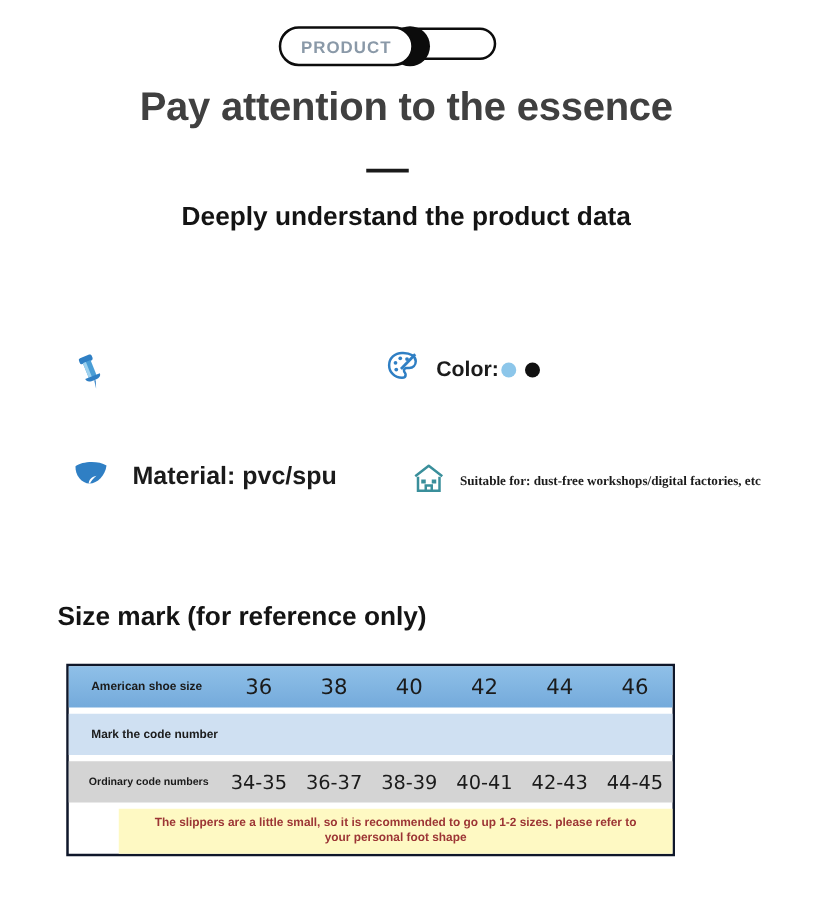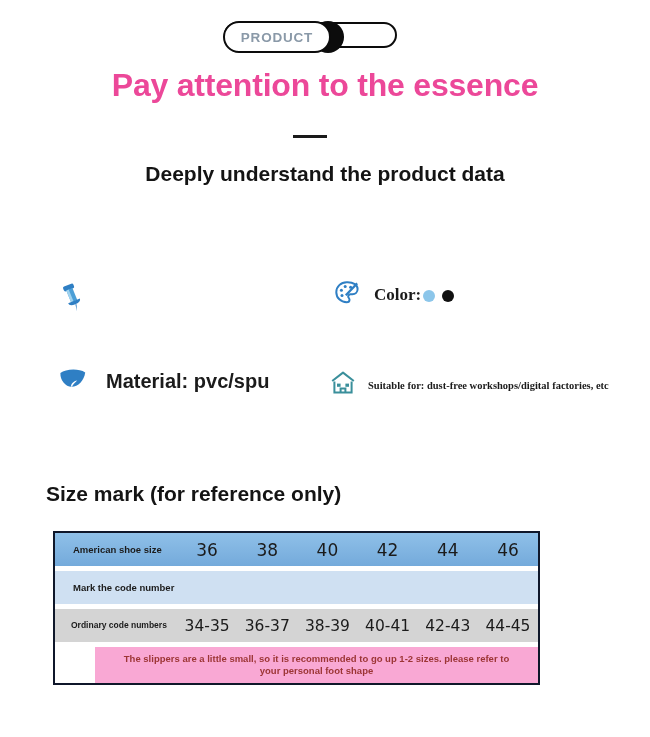--- a/index.html
+++ b/index.html
@@ -46,21 +46,21 @@
     letter-spacing:0.8px;
     color:#8a99a8;
   }
 
   
   .h1{
     position:absolute;left:0;top:66px;width:650px;
     text-align:center;
     font-size:32px;line-height:38px;
     font-weight:bold;
-    color:#ec4899;
+    color:#404040;
     letter-spacing:-0.2px;
   }
   .divider{
     position:absolute;left:293px;top:135px;
     width:34px;height:3px;background:#1a1a1a;
   }
   .h2{
     position:absolute;left:0;top:160px;width:650px;
     text-align:center;
     font-size:21px;line-height:28px;
@@ -69,21 +69,21 @@
   }
 
   
   .spec{position:absolute;display:flex;align-items:center;}
   .spec .ico{flex:0 0 auto;display:block;}
   .spec .txt{font-weight:bold;color:#1b1b1b;white-space:nowrap;}
 
   #spec-name{left:60px;top:282px;}
   #spec-name .txt{font-size:11.5px;margin-left:21px;}
 
-  #spec-color{left:334px;top:280px;font-family:Liberation Serif, serif;}
+  #spec-color{left:309px;top:280px;}
   #spec-color .txt{font-size:17px;margin-left:14px;}
 
   #spec-material{left:58px;top:366px;}
   #spec-material .txt{font-size:20px;margin-left:18px;}
 
   #spec-suitable{left:330px;top:370px;font-family:Liberation Serif, serif;}
   #spec-suitable .txt{font-size:10.5px;margin-left:12px;}
 
   .swatches{display:inline-flex;align-items:center;gap:7px;margin-left:2px;vertical-align:middle;}
   .sw{width:12px;height:12px;border-radius:50%;display:inline-block;}
@@ -102,21 +102,21 @@
     padding:0;
   }
   .row{
     display:flex;align-items:center;
     height:33px;
     box-sizing:border-box;
   }
   .row.r-head{background:linear-gradient(180deg,#8fc0e8 0%,#74aadb 100%);}
   .row.r-alt{background:#cfe0f2;margin-top:5px;}
   .row.r-gray{background:#d4d4d4;margin-top:5px;}
-  .row.r-note{background:#f9a8d4;margin-top:5px;height:36px;margin-left:40px;}
+  .row.r-note{background:#fef9c3;margin-top:5px;height:36px;margin-left:40px;}
   .lbl{
     flex:0 0 122px;
     padding-left:18px;
     font-size:9.5px;font-weight:bold;color:#1b1b1b;
     line-height:11px;
     box-sizing:border-box;
   }
   .lbl.small{font-size:8.5px;padding-left:16px;}
   .cells{flex:1 1 auto;display:flex;}
   .cell{

